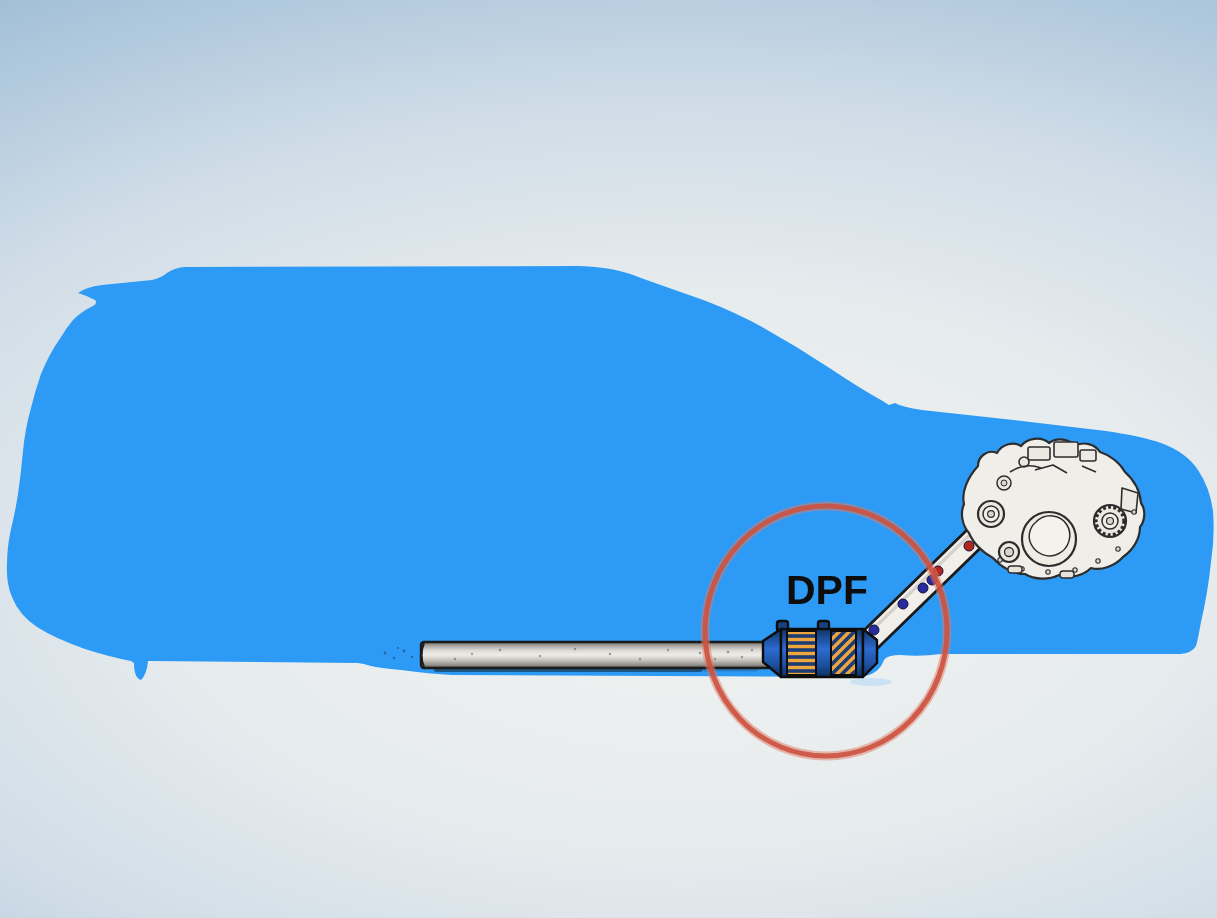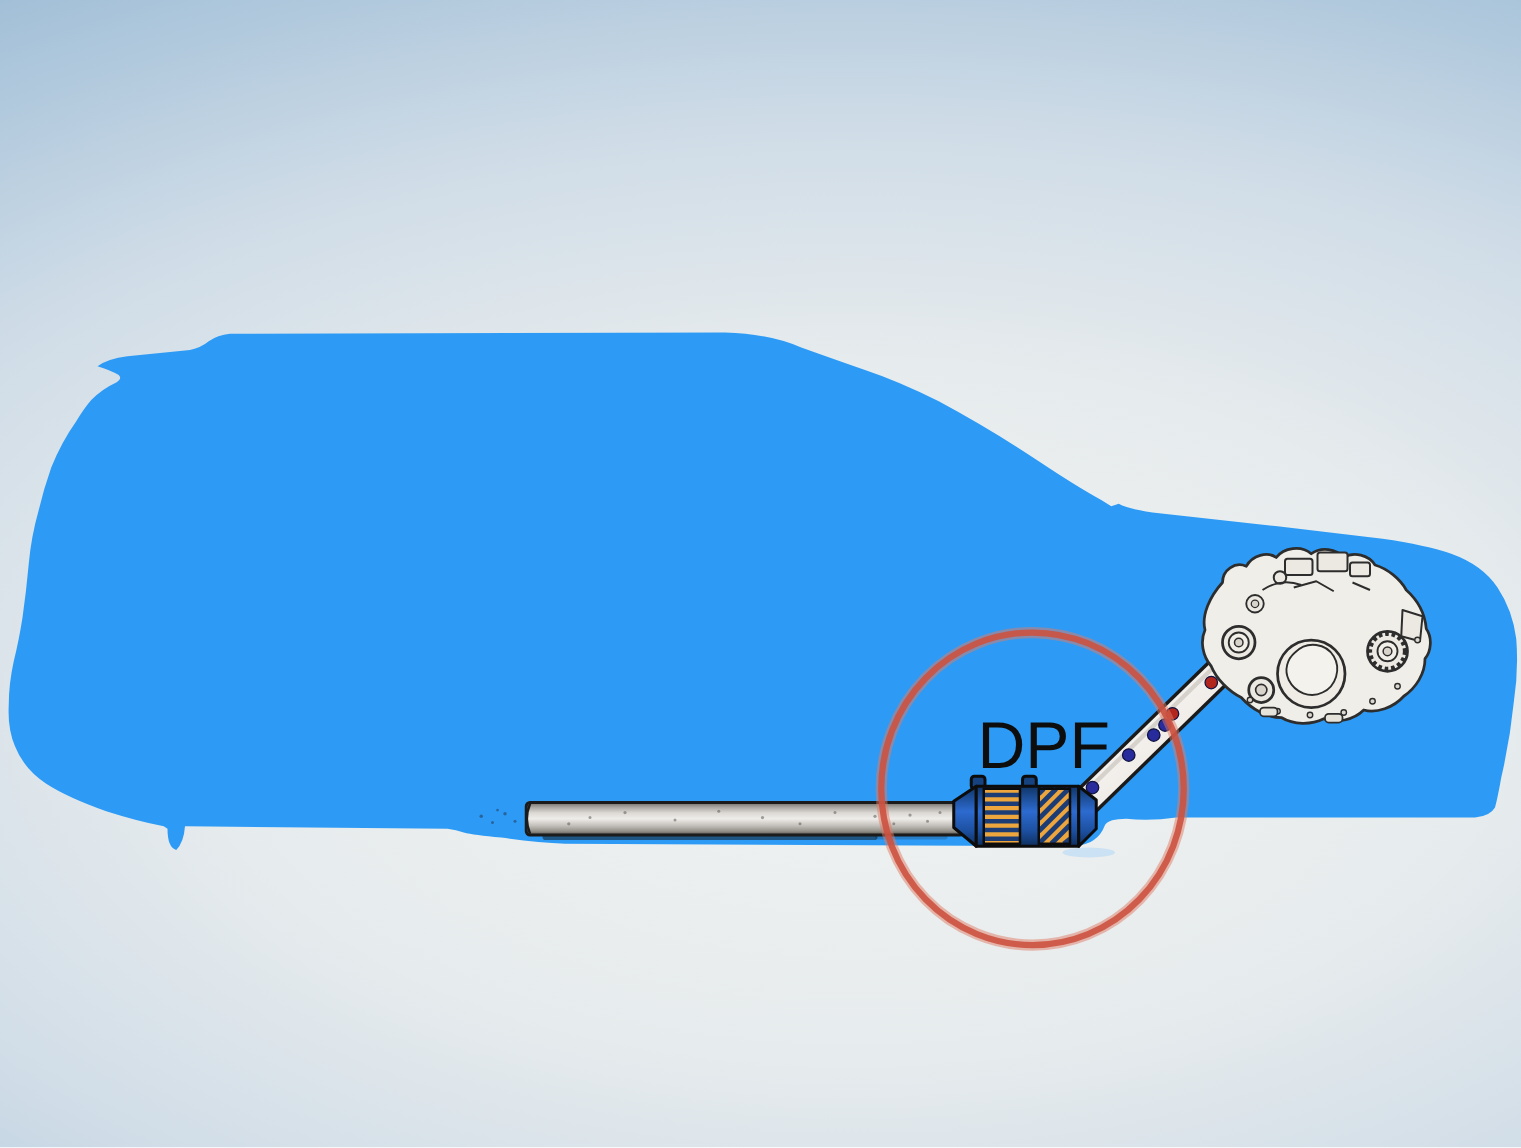--- a/index.html
+++ b/index.html
@@ -10,22 +10,22 @@
     background:
       radial-gradient(120% 85% at 56% 62%,
         #f1f3f1 0%, #e6ebed 36%, #cfdce7 60%, #a6c2d9 84%, #8cb0d0 100%);
     font-family:"Liberation Sans", sans-serif;
   }
   .stage svg{position:absolute;left:0;top:0;display:block;}
   .dpf-label{
     position:absolute;
     left:782px; top:570px; width:90px;
     text-align:center;
-    font-size:53px;
-    font-weight:400;
+    font-size:41px;
+    font-weight:700;
     letter-spacing:0px;
     color:#0d0d0d;
     line-height:1;
     user-select:none;
   }
 </style>
 </head>
 <body>
 
 <div class="stage">

